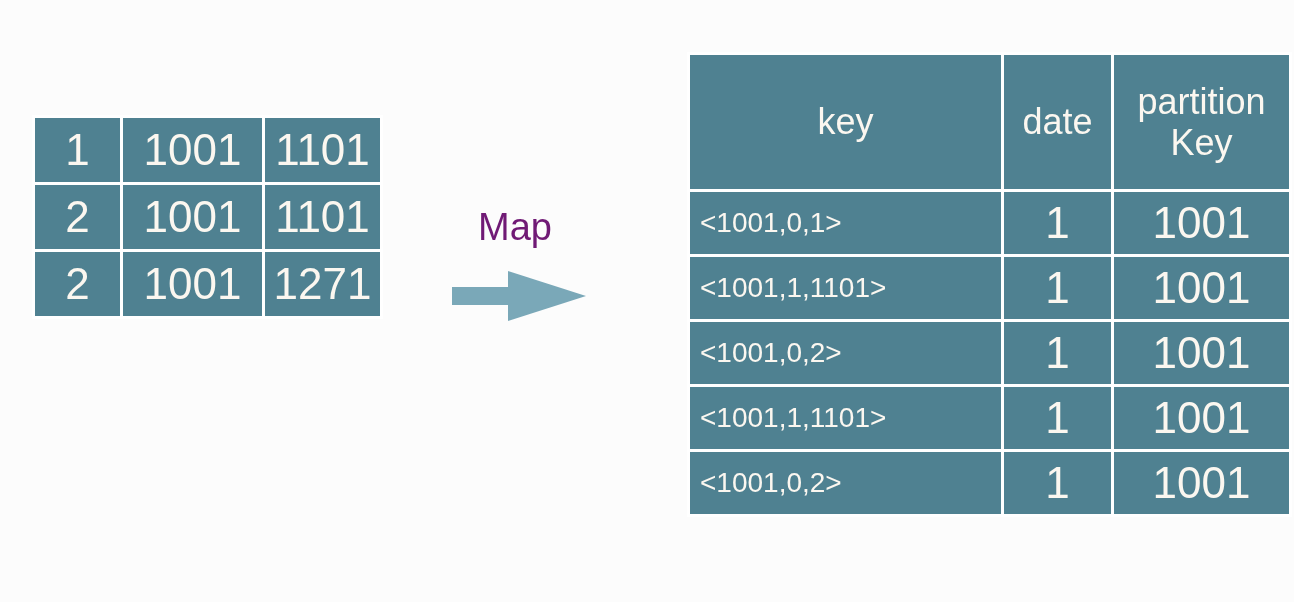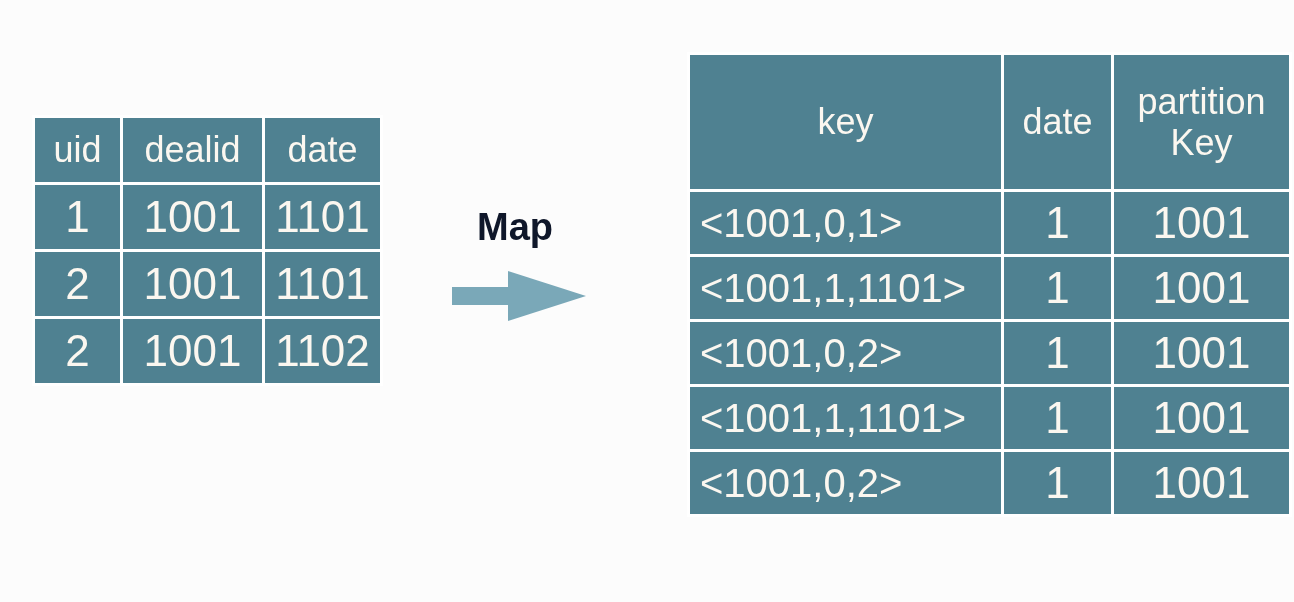--- a/index.html
+++ b/index.html
@@ -33,32 +33,32 @@
   table.left-tbl  { left: 32px;  top: 115px; width: 351px; }
   table.left-tbl td.hcell { height: 64px; font-size: 36px; }
   table.left-tbl td.dcell { height: 64px; font-size: 44px; }
   
   table.right-tbl { left: 687px; top: 52px;  width: 605px; }
   table.right-tbl td.hcell { height: 134px; font-size: 36px; line-height: 1.15; }
   table.right-tbl td.dcell { height: 62px;  font-size: 44px; }
   table.right-tbl td.keycell {
     text-align: left;
     padding-left: 10px;
-    font-size: 40px;
+    font-size: 28px;
   }
   
   .map-label {
     position: absolute;
     left: 440px;
     top: 206px;
     width: 150px;
     text-align: center;
     font-size: 38px;
-    font-weight: 700;
-    color: #0f172a;
+    font-weight: 400;
+    color: #701a75;
   }
   .map-arrow { position: absolute; left: 0; top: 0; }
   .arrow-shaft {
     position: absolute;
     left: 452px;
     top: 287px;
     width: 60px;
     height: 18px;
     background: #7AA8B8;
   }
@@ -78,39 +78,34 @@
 
 <div class="canvas">
 
   <table class="tbl left-tbl">
     <colgroup>
       <col style="width:88px">
         <col style="width:142px">
         <col style="width:118px">
     </colgroup>
     <tbody>
-        <tr>
-      <td class="hcell">uid</td>
-      <td class="hcell">dealid</td>
-      <td class="hcell">date</td>
-    </tr>
     <tr>
       <td class="dcell">1</td>
       <td class="dcell">1001</td>
       <td class="dcell">1101</td>
     </tr>
     <tr>
       <td class="dcell">2</td>
       <td class="dcell">1001</td>
       <td class="dcell">1101</td>
     </tr>
     <tr>
       <td class="dcell">2</td>
       <td class="dcell">1001</td>
-      <td class="dcell">1102</td>
+      <td class="dcell">1271</td>
     </tr>
   </tbody>
     </table>
 
   <div class="map-label">Map</div>
   <div class="map-arrow">
     <div class="arrow-shaft"></div>
     <div class="arrow-head"></div>
   </div>
 

